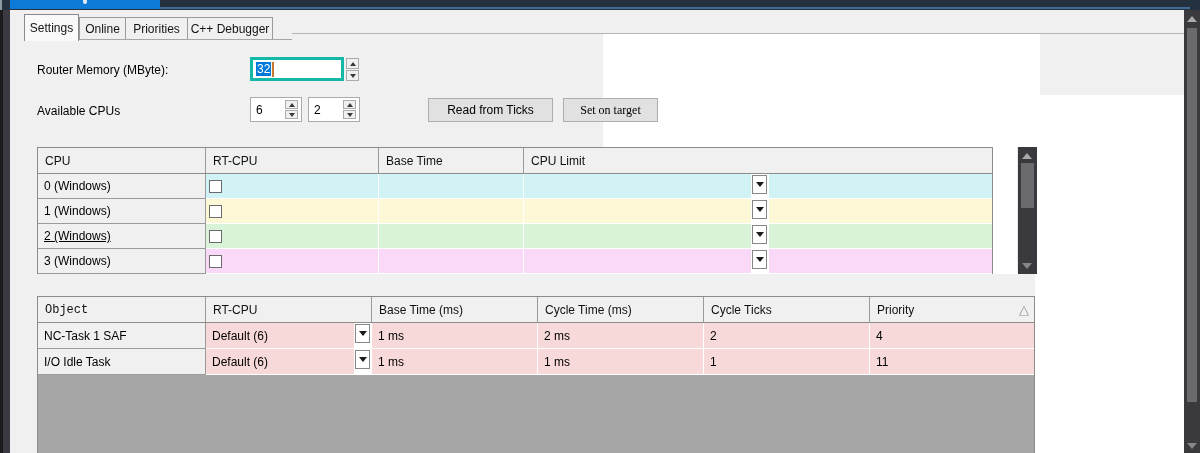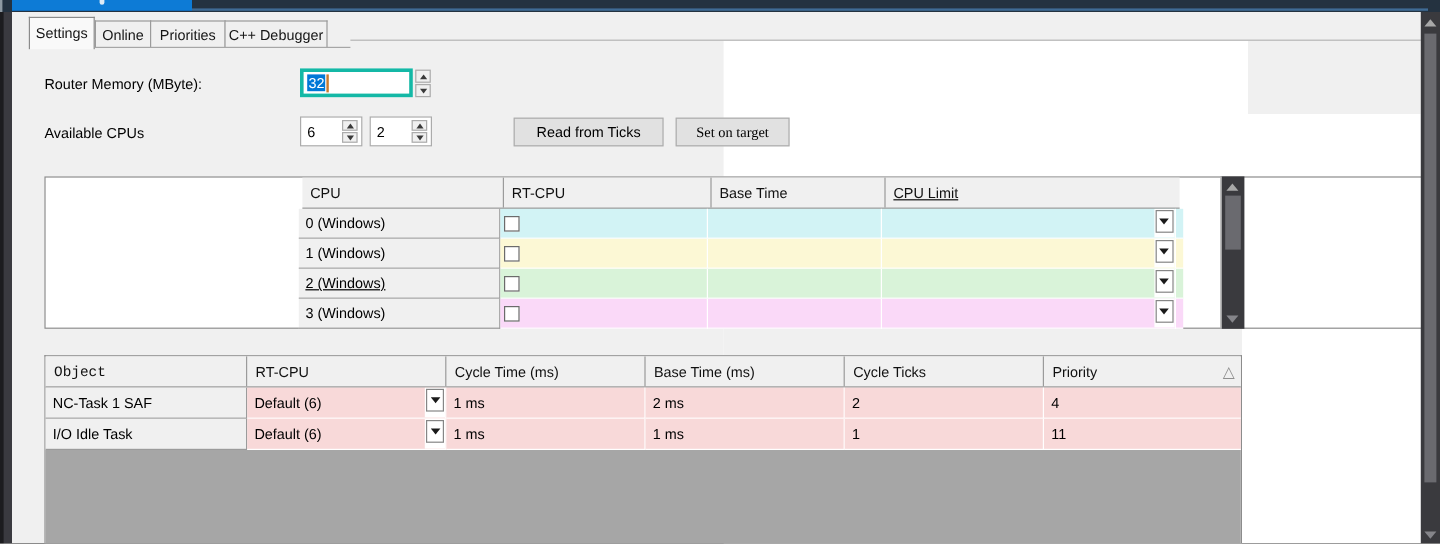--- a/index.html
+++ b/index.html
@@ -123,26 +123,26 @@
         </div>
       <div class="spinbtn" style="height:9px;">
           <span class="tri-dn"></span>
         </div>
     </div>
   </div>
 
   <div class="abs btn" style="left:428px;top:98px;width:125px;height:24px;">Read from Ticks</div>
   <div class="abs btn" style="left:563px;top:98px;width:95px;height:24px;font-family:Liberation Serif, serif;">Set on target</div>
 
-  <div class="abs tbl" style="left:37px;top:147px;width:1160px;height:127px;align-items:center;" id="cpu-table">
+  <div class="abs tbl" style="left:37px;top:147px;width:956px;height:127px;" id="cpu-table">
       <div class="tbl-header">
         <div class="hcell" style="width: 168px;">CPU</div>
         <div class="hcell" style="width: 173px;">RT-CPU</div>
         <div class="hcell" style="width: 145px;">Base Time</div>
-        <div class="hcell" style="width: 245px; text-decoration: underline;">CPU Limit</div>
+        <div class="hcell" style="width: 245px;">CPU Limit</div>
       </div>
       <div class="tbl-row" style="height: 25px;">
         <div class="cell labelcell" style="width: 168px;">0 (Windows)</div>
         <div class="cell colorcell" style="width: 173px; background: rgb(210, 243, 245); padding-left: 0px;">
           <div class="checkbox"></div>
         </div>
         <div class="cell colorcell" style="width: 145px; background: rgb(210, 243, 245);"></div>
         <div class="cell colorcell" style="width: 245px; background: rgb(210, 243, 245);">
           <div class="ddstrip">
             <div class="ddbtn">
@@ -202,22 +202,22 @@
   <div class="abs dscroll" style="left:1017px;top:147px;width:20px;height:127px;border-left:1px solid #e8e8e8;box-sizing:border-box;">
     <div style="position:absolute;left:4px;top:6px;" class="stri-up"></div>
     <div class="dthumb" style="left:3px;top:16px;width:13px;height:45px;"></div>
     <div style="position:absolute;left:4px;bottom:5px;" class="stri-dn"></div>
   </div>
 
   <div class="abs tbl" style="left:37px;top:296px;width:998px;height:157px;border-bottom:none;" id="task-table">
       <div class="tbl-header">
         <div class="hcell" style="width: 168px; font-family: Liberation Mono, monospace;">Object</div>
         <div class="hcell" style="width: 166px;">RT-CPU</div>
+        <div class="hcell" style="width: 166px;">Base Time (ms)</div>
         <div class="hcell" style="width: 166px;">Cycle Time (ms)</div>
-        <div class="hcell" style="width: 166px;">Base Time (ms)</div>
         <div class="hcell" style="width: 166px;">Cycle Ticks</div>
         <div class="hcell" style="flex: 1 1 0%;">Priority<span class="sorttri">△</span></div>
       </div>
       <div class="tbl-row" style="height: 26px;">
         <div class="cell labelcell" style="width: 168px;">NC-Task 1 SAF</div>
         <div class="cell colorcell" style="width: 166px; background: rgb(248, 217, 217); padding-right: 20px;">Default (6)<div class="ddstrip">
             <div class="ddbtn">
               <div class="tri-dd"></div>
             </div>
           </div></div>

